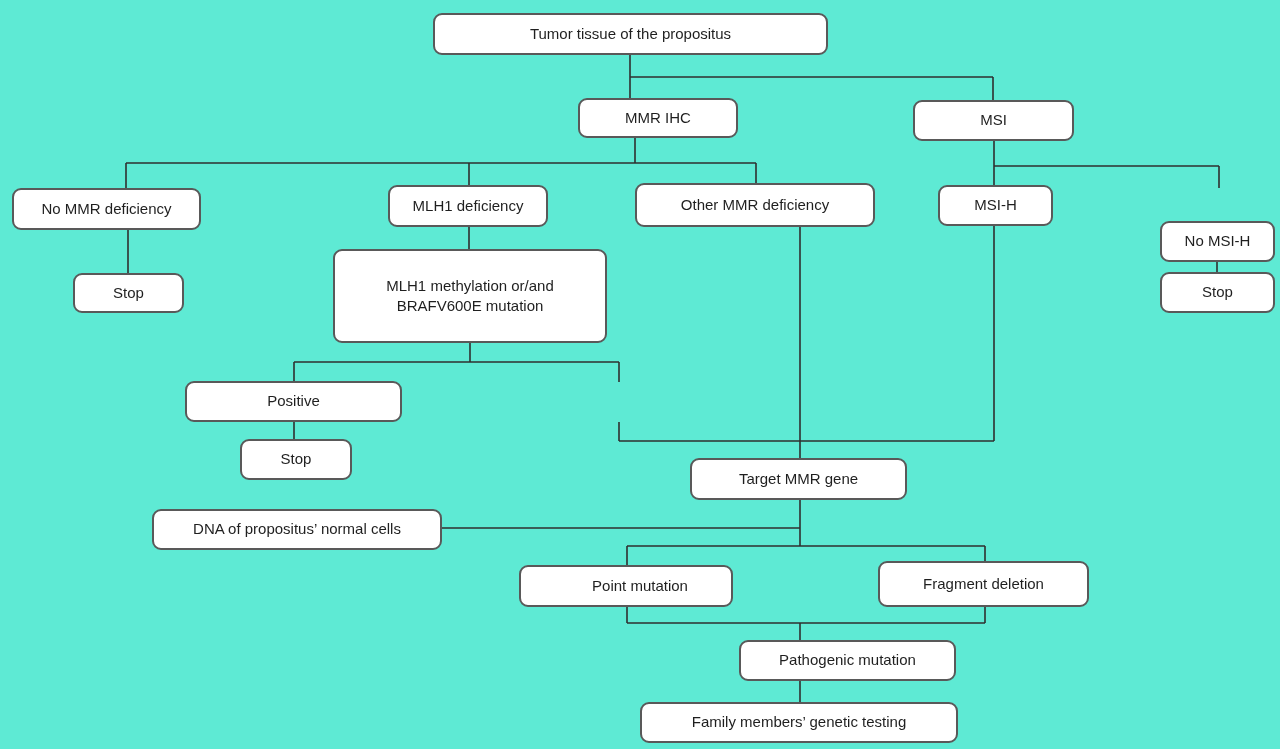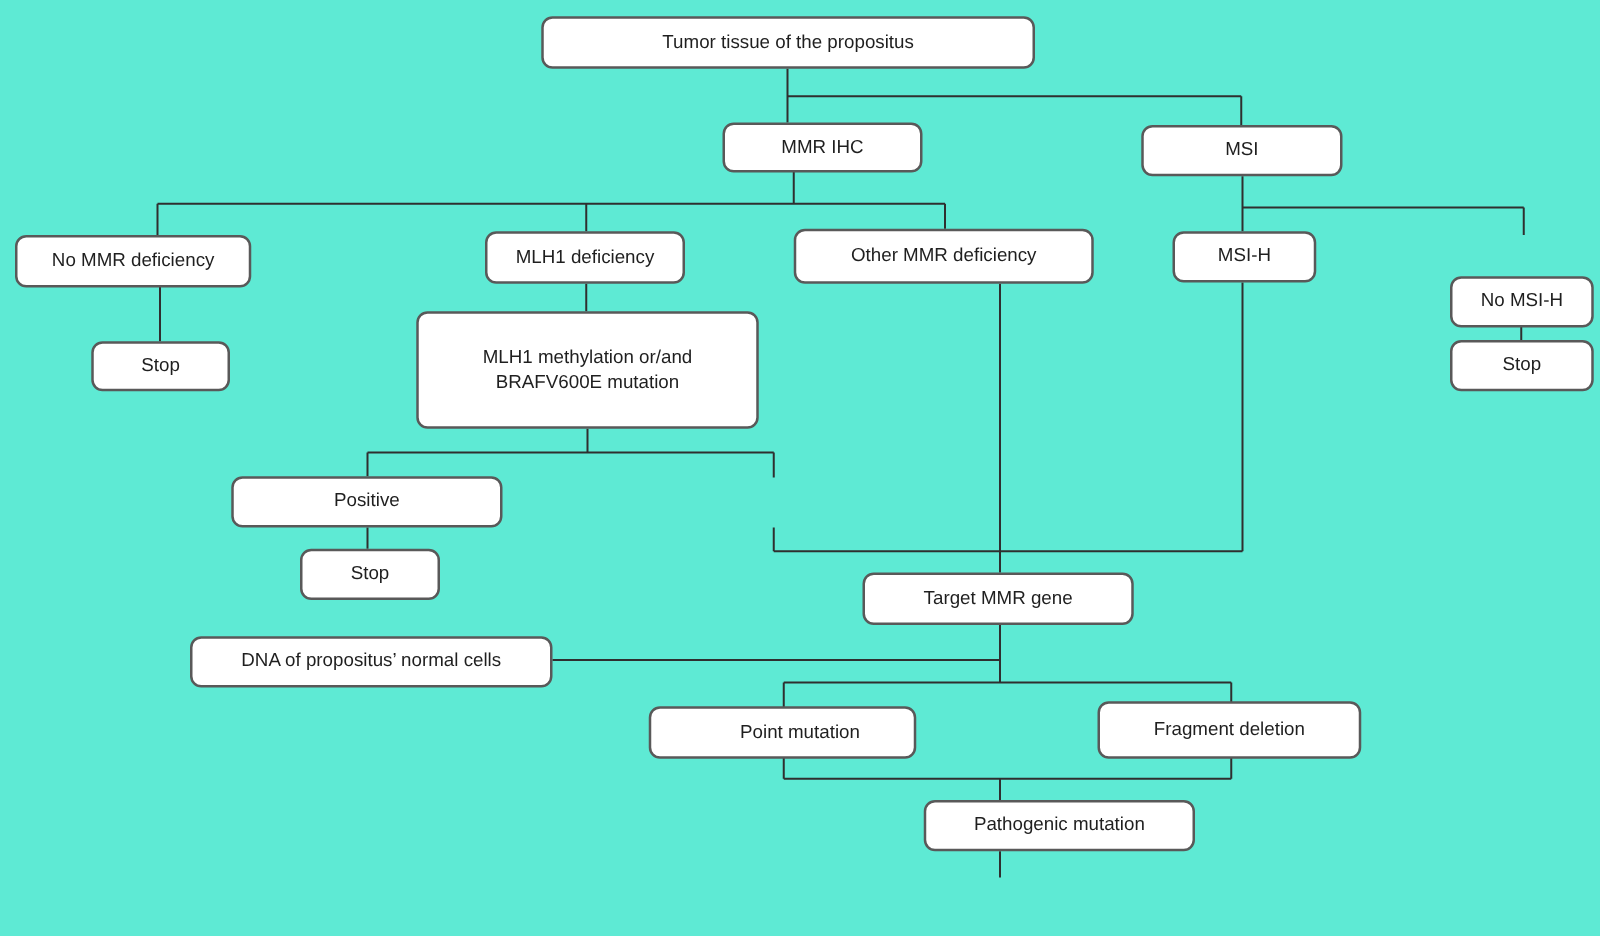--- a/index.html
+++ b/index.html
@@ -143,14 +143,15 @@
   <div class="node n-target">Target MMR gene</div>
 
   <div class="node n-dna">DNA of propositus’ normal cells</div>
 
   <div class="node n-point-mut">Point mutation</div>
 
   <div class="node n-frag-del">Fragment deletion</div>
 
   <div class="node n-pathogenic">Pathogenic mutation</div>
 
+  <div class="node n-family">Family members’ genetic testing</div>
 
 </div>
 
 </body></html>

